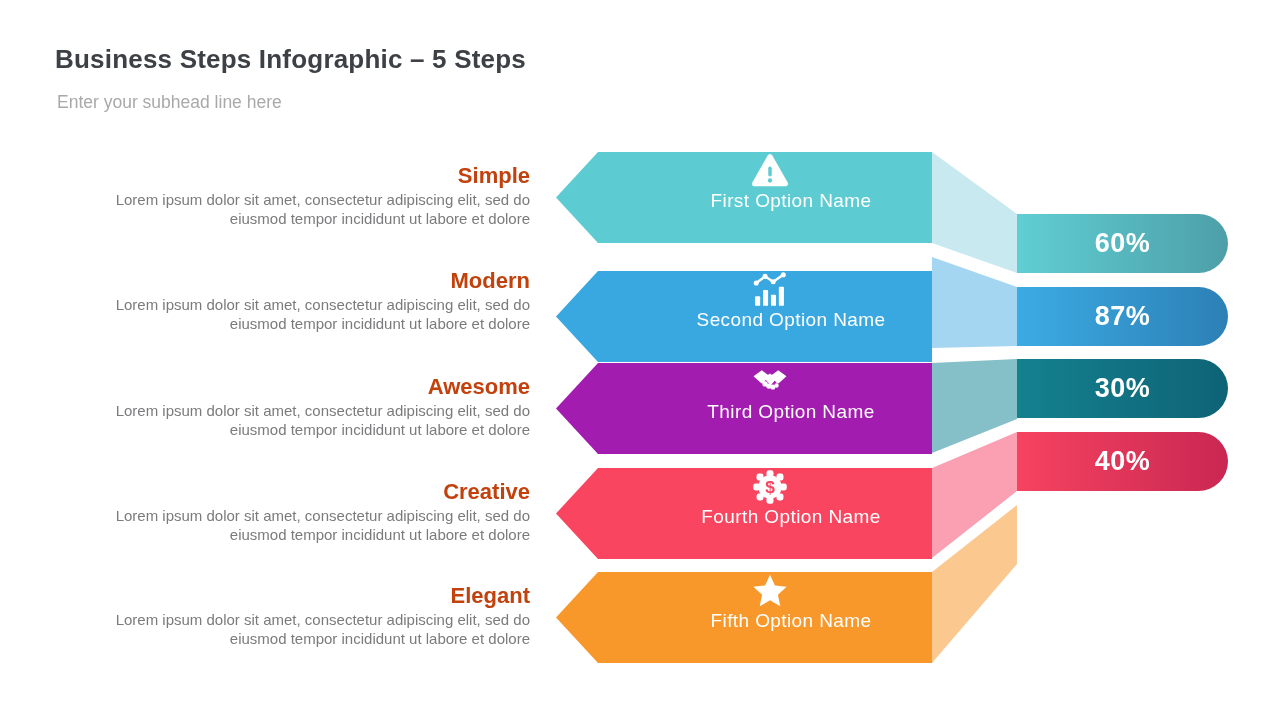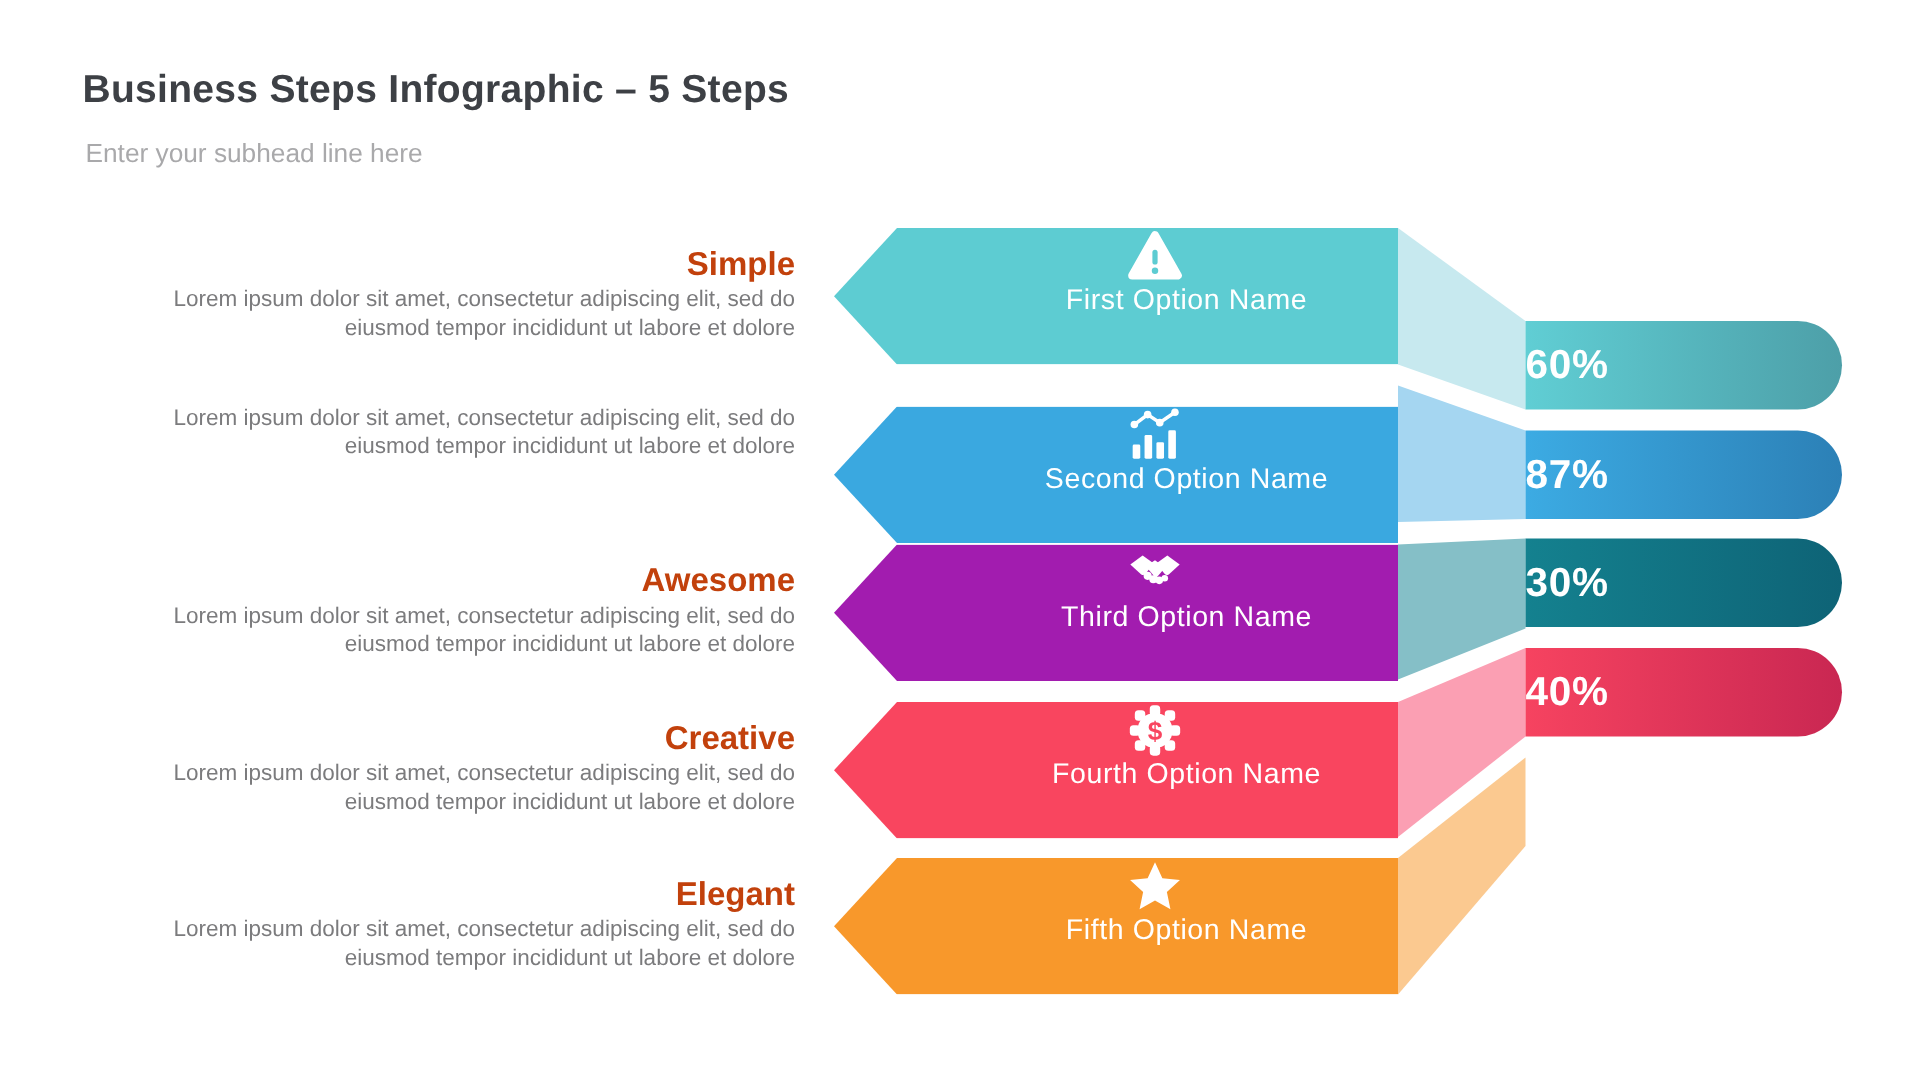--- a/index.html
+++ b/index.html
@@ -9,21 +9,21 @@
          color:#3d4045;letter-spacing:.2px;}
   .subtitle{position:absolute;left:57px;top:92px;font-size:17.5px;color:#a9a9ab;}
   .step-text{position:absolute;left:40px;width:490px;text-align:right;}
   .step-heading{font-size:22px;font-weight:bold;color:#c2410c;line-height:26px;}
   .step-body{margin-top:2px;font-size:15px;color:#7b7b7d;line-height:18.5px;}
   .step-body span{display:block;}
   .connector-layer{position:absolute;left:0;top:0;z-index:1;}
   .pill{position:absolute;left:1017px;width:211px;height:59px;z-index:2;
         border-radius:0 29.5px 29.5px 0;
         background:linear-gradient(90deg,var(--from),var(--to));
-        color:#ffffff;font-size:27px;font-weight:bold;text-align:left;
+        color:#ffffff;font-size:27px;font-weight:bold;text-align:center;
         line-height:59px;letter-spacing:.5px;}
   .banner{position:absolute;left:556px;width:376px;height:91px;z-index:3;
           clip-path:polygon(0 50%, 42px 0, 100% 0, 100% 100%, 42px 100%);
           display:flex;align-items:center;padding-left:52px;box-sizing:border-box;flex-direction:column;}
   .banner .icon{width:38px;height:38px;flex:0 0 38px;}
   .banner-label{margin-left:42px;color:#ffffff;font-size:19px;letter-spacing:.4px;}
   .t0{top:152px;} .t1{top:271px;text-align:right;} .t2{top:363px;} .t3{top:468px;} .t4{top:572px;}
   .p0{top:214px;} .p1{top:287px;} .p2{top:359px;} .p3{top:432px;} .p4{top:505px;}
   .x0{top:163px;} .x1{top:268px;} .x2{top:374px;} .x3{top:479px;} .x4{top:583px;}
 </style>
@@ -36,20 +36,21 @@
   <div class="subtitle">Enter your subhead line here</div>
 
   <div class="step-text x0">
     <div class="step-heading">Simple</div>
     <div class="step-body">
       <span>Lorem ipsum dolor sit amet, consectetur adipiscing elit, sed do</span>
       <span>eiusmod tempor incididunt ut labore et dolore</span>
     </div>
   </div>
   <div class="step-text x1">
+    <div class="step-heading">Modern</div>
     <div class="step-body">
       <span>Lorem ipsum dolor sit amet, consectetur adipiscing elit, sed do</span>
       <span>eiusmod tempor incididunt ut labore et dolore</span>
     </div>
   </div>
   <div class="step-text x2">
     <div class="step-heading">Awesome</div>
     <div class="step-body">
       <span>Lorem ipsum dolor sit amet, consectetur adipiscing elit, sed do</span>
       <span>eiusmod tempor incididunt ut labore et dolore</span>

